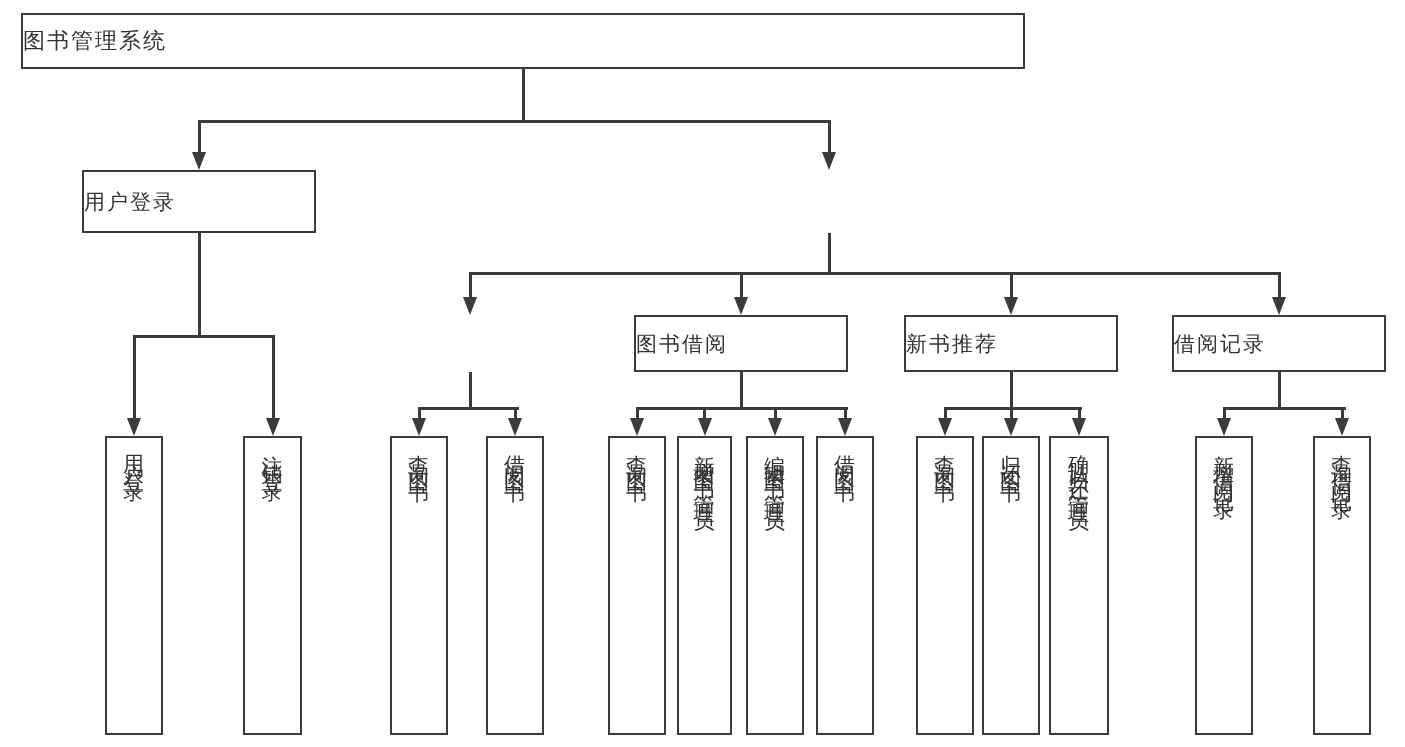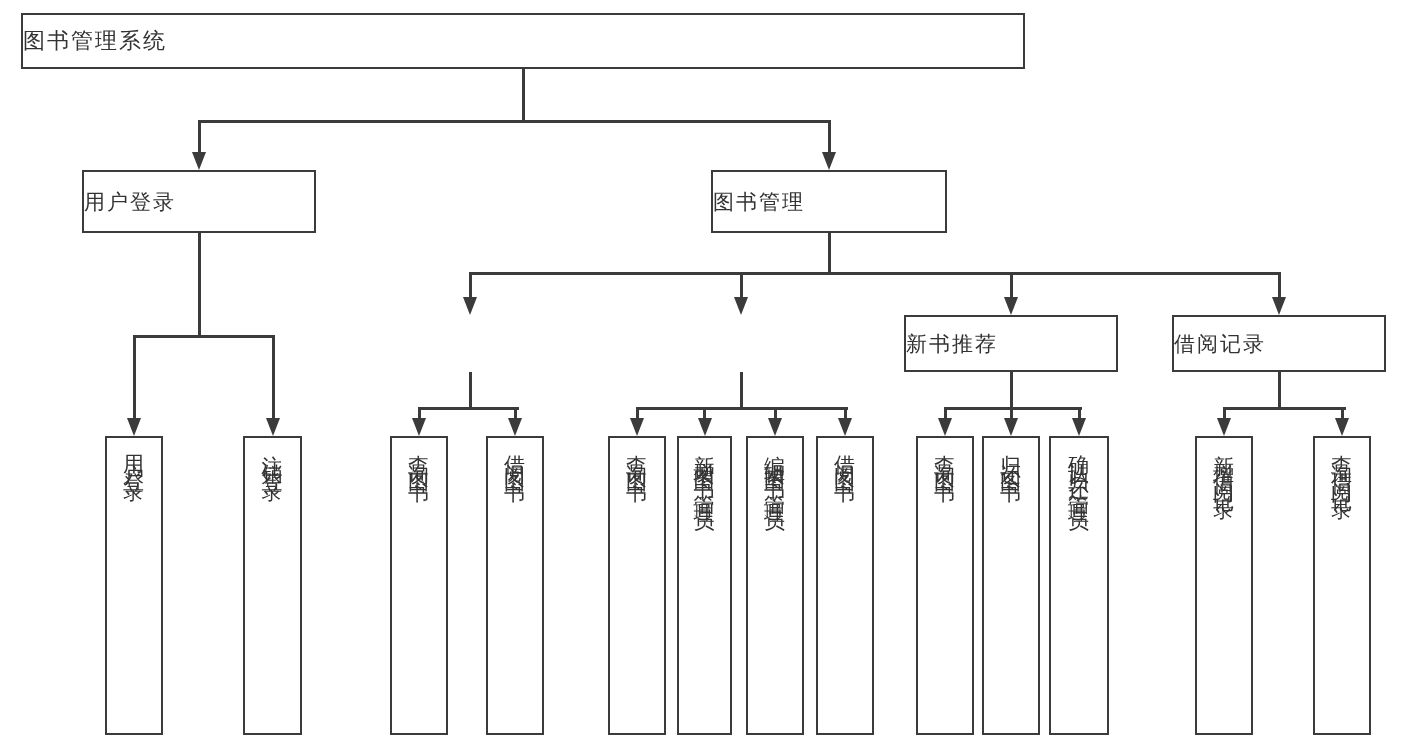--- a/index.html
+++ b/index.html
@@ -67,24 +67,24 @@
 
 <div class="canvas">
 
   <div class="box" style="left:21px; top:13px; width:1004px; height:56px; font-size:22px;">
     <span>图书管理系统</span>
   </div>
 
   <div class="box" style="left:82px; top:170px; width:234px; height:63px;">
     <span>用户登录</span>
   </div>
-  <div class="box" style="left:711px; top:170px; width:236px; height:63px;">
-    <span>图书管理</span>
+
+  <div class="box" style="left:634px; top:315px; width:214px; height:57px;">
+    <span>图书借阅</span>
   </div>
-
   <div class="box" style="left:904px; top:315px; width:214px; height:57px;">
     <span>新书推荐</span>
   </div>
   <div class="box" style="left:1172px; top:315px; width:214px; height:57px;">
     <span>借阅记录</span>
   </div>
 
   <div class="box leaf" style="left:105px; top:436px; width:58px; height:299px;">
     <span>用户登录</span>
   </div>

